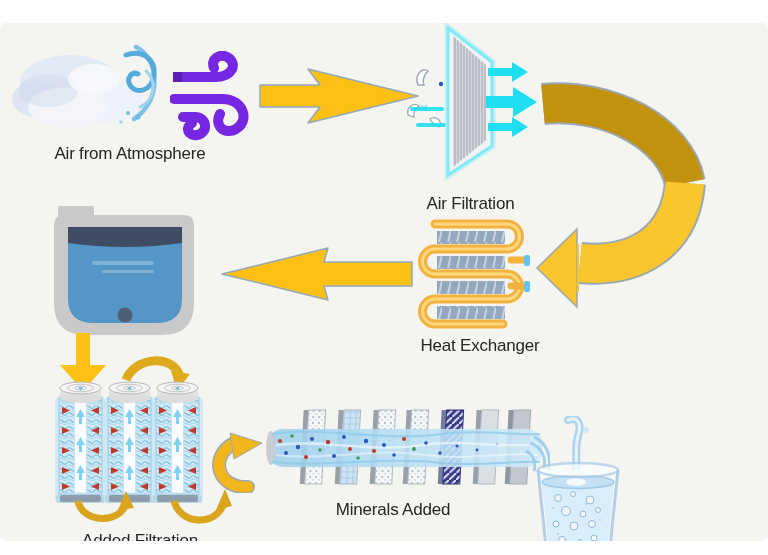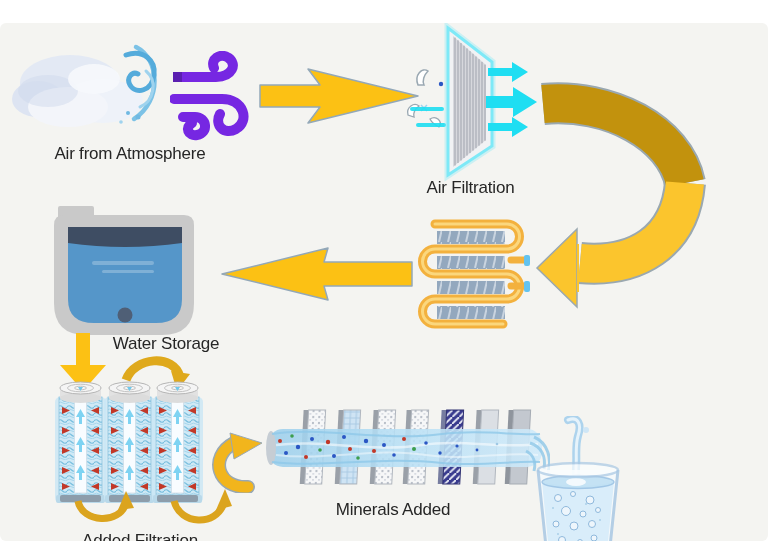--- a/index.html
+++ b/index.html
@@ -83,21 +83,21 @@
       <line x1="85" y1="41.6" x2="85" y2="117.7"></line>
     </g>
 
     <g fill="#1FDEF2">
       <path d="M 88,45 H 112 V 39 L 128,49 L 112,59 V 53 H 88 Z"></path>
       <path d="M 86,73 H 113 V 64 L 137,79 L 113,94 V 85 H 86 Z"></path>
       <path d="M 88,100 H 112 V 94 L 128,104 L 112,114 V 108 H 88 Z"></path>
     </g>
   </svg>
 
-  <div class="label" style="left:398px;top:155px;width:145px">Air Filtration</div>
+  <div class="label" style="left:398px;top:171px;width:145px">Air Filtration</div>
 
   <svg class="icon" style="left:535px;top:55px" width="175" height="235" viewBox="0 0 175 235">
     <path d="M 8,26 C 75,20 140,55 150,105" stroke="#9aa8b0" stroke-width="42" fill="none"></path>
     <path d="M 150,105 C 145,165 100,190 45,185" stroke="#9aa8b0" stroke-width="42" fill="none"></path>
     <path d="M 8,26 C 75,20 140,55 150,105" stroke="#C2920D" stroke-width="38" fill="none"></path>
     <path d="M 150,105 C 145,165 100,190 45,185" stroke="#FBC52D" stroke-width="38" fill="none"></path>
     <polygon points="42,151 42,229 2,190" fill="#FBC52D" stroke="#9aa8b0" stroke-width="1.5"></polygon>
     <polygon points="42,166 42,214 44,214 44,166" fill="#FBC52D"></polygon>
   </svg>
 
@@ -118,36 +118,36 @@
     <rect x="109" y="65" width="6" height="11" rx="2" fill="#63C3EF"></rect>
 
     <g>
       <rect x="22" y="15" width="68" height="13" fill="url(#finstripe)"></rect>
       <rect x="22" y="40" width="68" height="13" fill="url(#finstripe)"></rect>
       <rect x="22" y="65" width="68" height="13" fill="url(#finstripe)"></rect>
       <rect x="22" y="90" width="68" height="13" fill="url(#finstripe)"></rect>
     </g>
   </svg>
 
+  <div class="label" style="left:400px;top:313px;width:160px">Heat Exchanger</div>
 
   <svg class="icon" style="left:218px;top:205px" width="200" height="95" viewBox="0 0 200 95">
     <polygon points="4,46 110,20 106,34 194,34 194,58 106,58 110,72" fill="#FCC114" stroke="#93A8B8" stroke-width="1.5" stroke-linejoin="round"></polygon>
   </svg>
 
   <svg class="icon" style="left:52px;top:178px" width="148" height="136" viewBox="0 0 148 136">
     <rect x="6" y="5" width="36" height="18" rx="2" fill="#c9c9c9"></rect>
     <path d="M 12,14 H 132 Q 142,14 142,24 V 102 Q 142,134 110,134 H 34 Q 2,134 2,102 V 24 Q 2,14 12,14 Z" fill="#c9c9c9"></path>
     <path d="M 16,26 H 130 V 98 Q 130,122 104,122 H 42 Q 16,122 16,98 Z" fill="#5596C9"></path>
     <path d="M 16,26 H 130 V 42 Q 73,50 16,42 Z" fill="#3E4D63"></path>
     <rect x="40" y="60" width="62" height="4" rx="2" fill="#7FB0D6"></rect>
     <rect x="50" y="69" width="52" height="3" rx="1.5" fill="#7FB0D6"></rect>
     <circle cx="73" cy="114" r="7.5" fill="#4F5F76"></circle>
   </svg>
 
-  <div class="label" style="left:91px;top:311px;width:150px">Water Storage</div>
 
   <svg class="icon" style="left:56px;top:308px" width="54" height="62" viewBox="0 0 54 62">
     <rect x="20" y="2" width="14" height="34" fill="#FCC114"></rect>
     <polygon points="4,34 50,34 27,60" fill="#FCC114"></polygon>
   </svg>
 
   <svg class="icon" style="left:50px;top:330px" width="190" height="178" viewBox="0 0 190 178">
     <defs>
       <pattern id="cartex" patternUnits="userSpaceOnUse" width="9" height="7">
         <rect width="9" height="7" fill="#cfe9f6"></rect>

